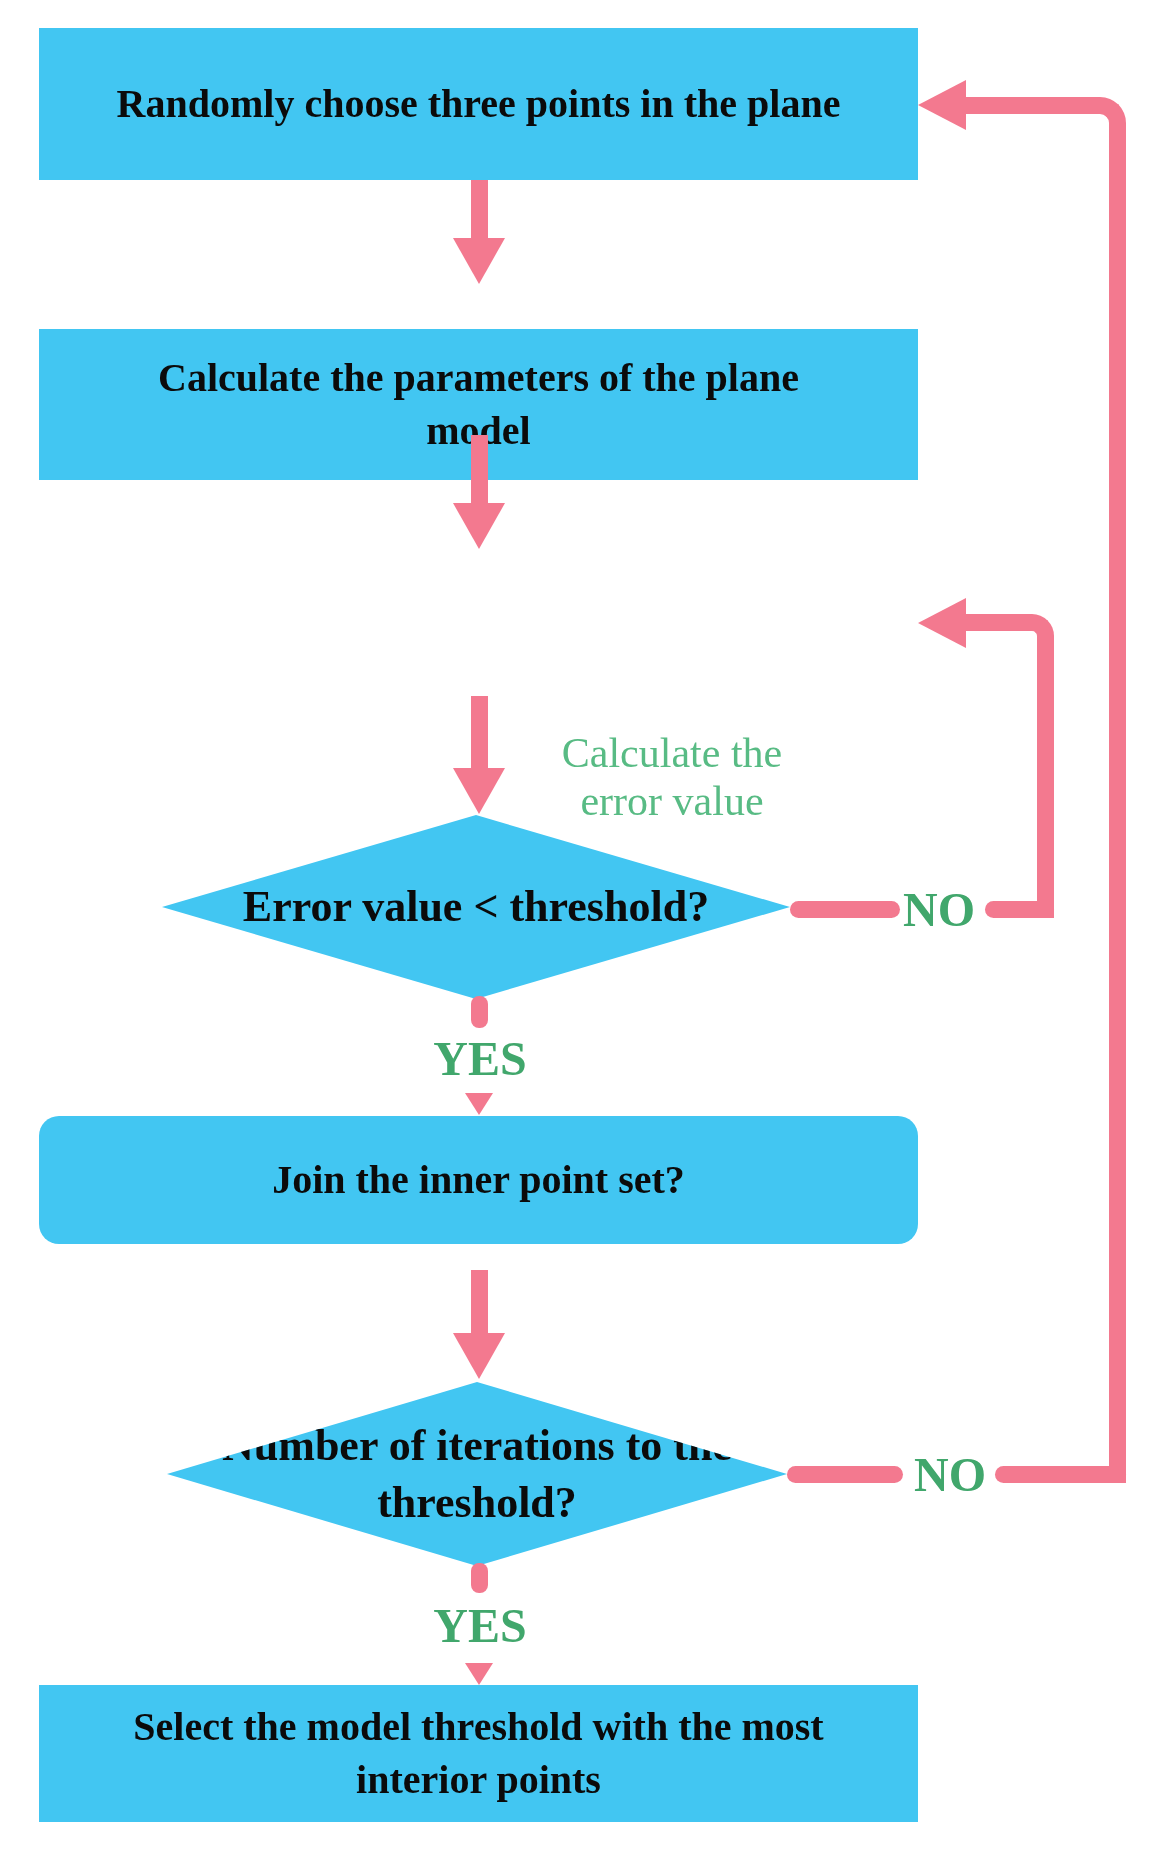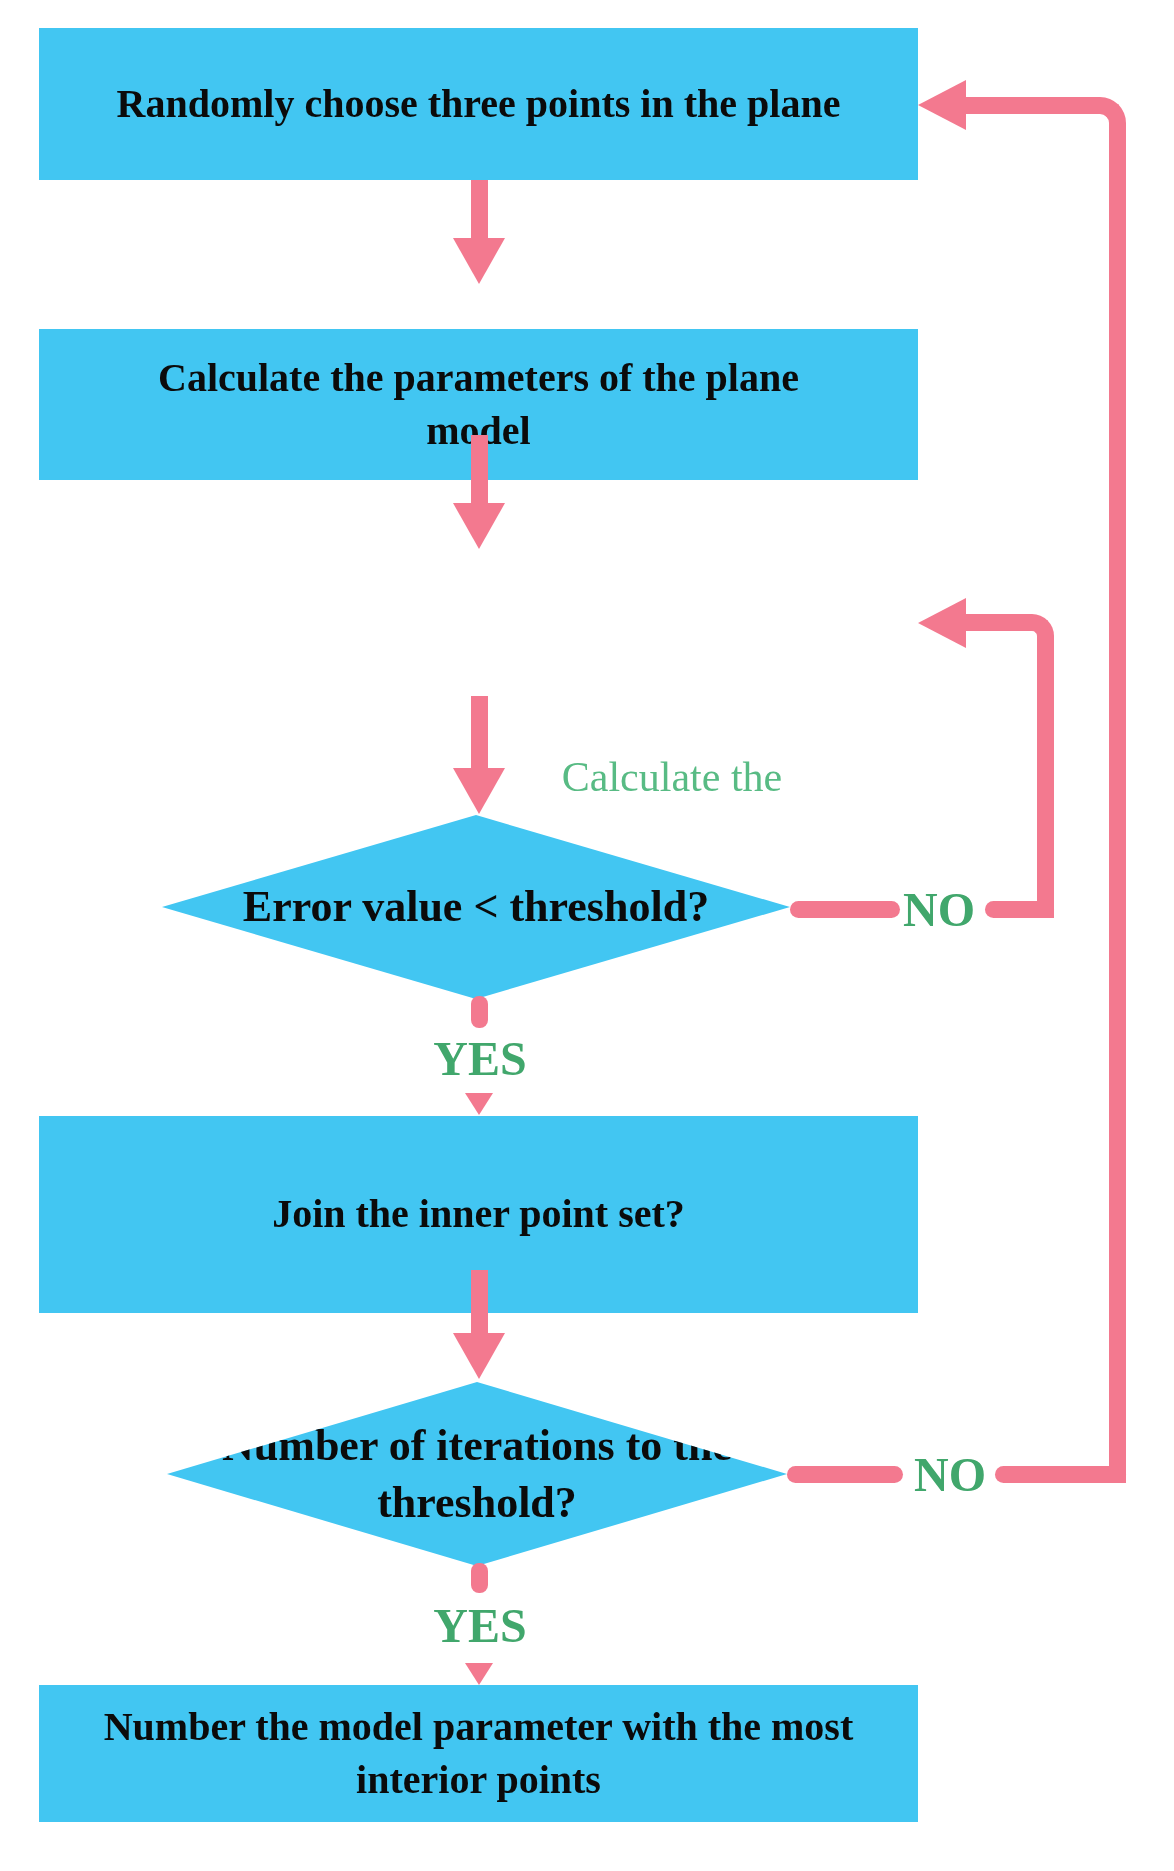--- a/index.html
+++ b/index.html
@@ -10,21 +10,21 @@
   
   .pbox{
     position:absolute;left:39px;width:879px;background:#42c6f2;color:#0b0b0b;
     display:flex;flex-direction:column;justify-content:center;align-items:center;
     font-weight:bold;font-size:40px;line-height:1.32;text-align:center;
   }
   .pbox .ln,.diamond .ln{display:block;white-space:nowrap;}
   #box1{top:28px;height:152px;}
   #box2{top:284px;height:151px;margin-top:45px;}
   #box3{top:549px;height:147px;}
-  #box4{top:1116px;height:197px;}
+  #box4{top:1116px;height:128px;border-radius:20px;}
   #box5{top:1685px;height:137px;}
   
   .diamond{
     position:absolute;background:#42c6f2;color:#0b0b0b;
     clip-path:polygon(50% 0,100% 50%,50% 100%,0 50%);
     display:flex;flex-direction:column;justify-content:center;align-items:center;
     font-weight:bold;font-size:44px;line-height:1.3;
   }
   #d1{left:162px;top:815px;width:628px;height:184px;}
   #d2{left:167px;top:1382px;width:620px;height:184px;}
@@ -79,21 +79,21 @@
     <span class="ln">Randomly choose three points in the plane</span>
   </div>
   <div class="pbox" id="box2">
     <span class="ln">Calculate the parameters of the plane</span>
     <span class="ln">model</span>
   </div>
   <div class="pbox" id="box4">
     <span class="ln">Join the inner point set?</span>
   </div>
   <div class="pbox" id="box5">
-    <span class="ln">Number the model parameter with the most</span>
+    <span class="ln">Select the model threshold with the most</span>
     <span class="ln">interior points</span>
   </div>
 
   <div class="diamond" id="d1">
     <span class="ln">Error value &lt; threshold?</span>
   </div>
   <div class="diamond" id="d2">
     <span class="ln">Number of iterations to the</span>
     <span class="ln">threshold?</span>
   </div>
@@ -117,19 +117,20 @@
   <div class="elbow" id="loop1"></div>
   <div class="lhead" id="loop1h"></div>
 
   <div class="hseg" id="no2a"></div>
   <div class="hseg" id="no2b"></div>
   <div class="elbow" id="loop2"></div>
   <div class="lhead" id="loop2h"></div>
 
   <div class="glabel" id="calcError">
     <span class="ln">Calculate the</span>
+    <span class="ln">error value</span>
   </div>
   <div class="dlabel" id="yes1">YES</div>
   <div class="dlabel" id="no1">NO</div>
   <div class="dlabel" id="yes2">YES</div>
   <div class="dlabel" id="no2">NO</div>
 
 </div>
 
 </body></html>

